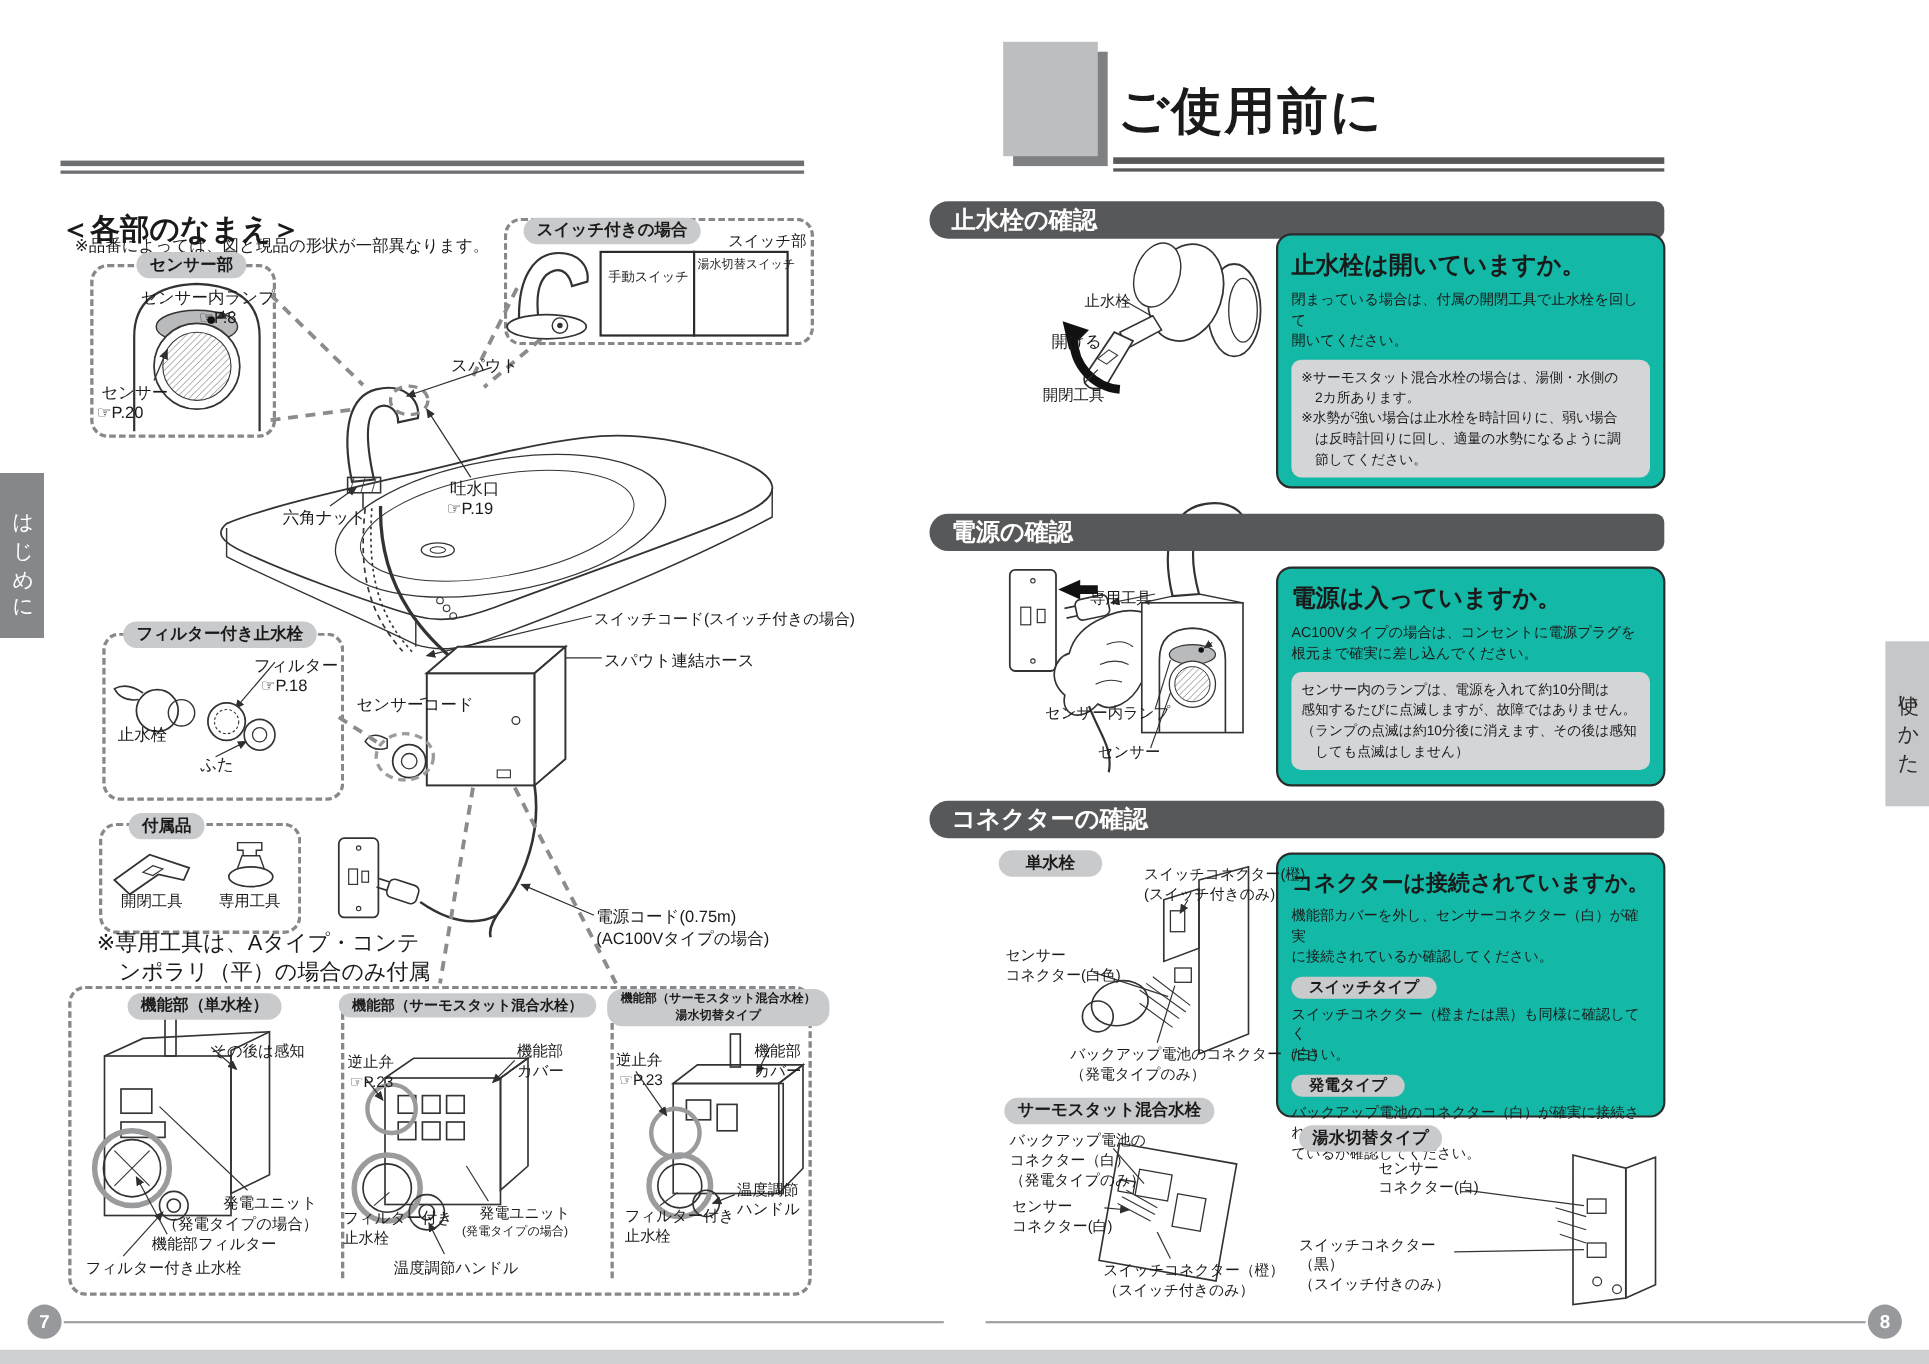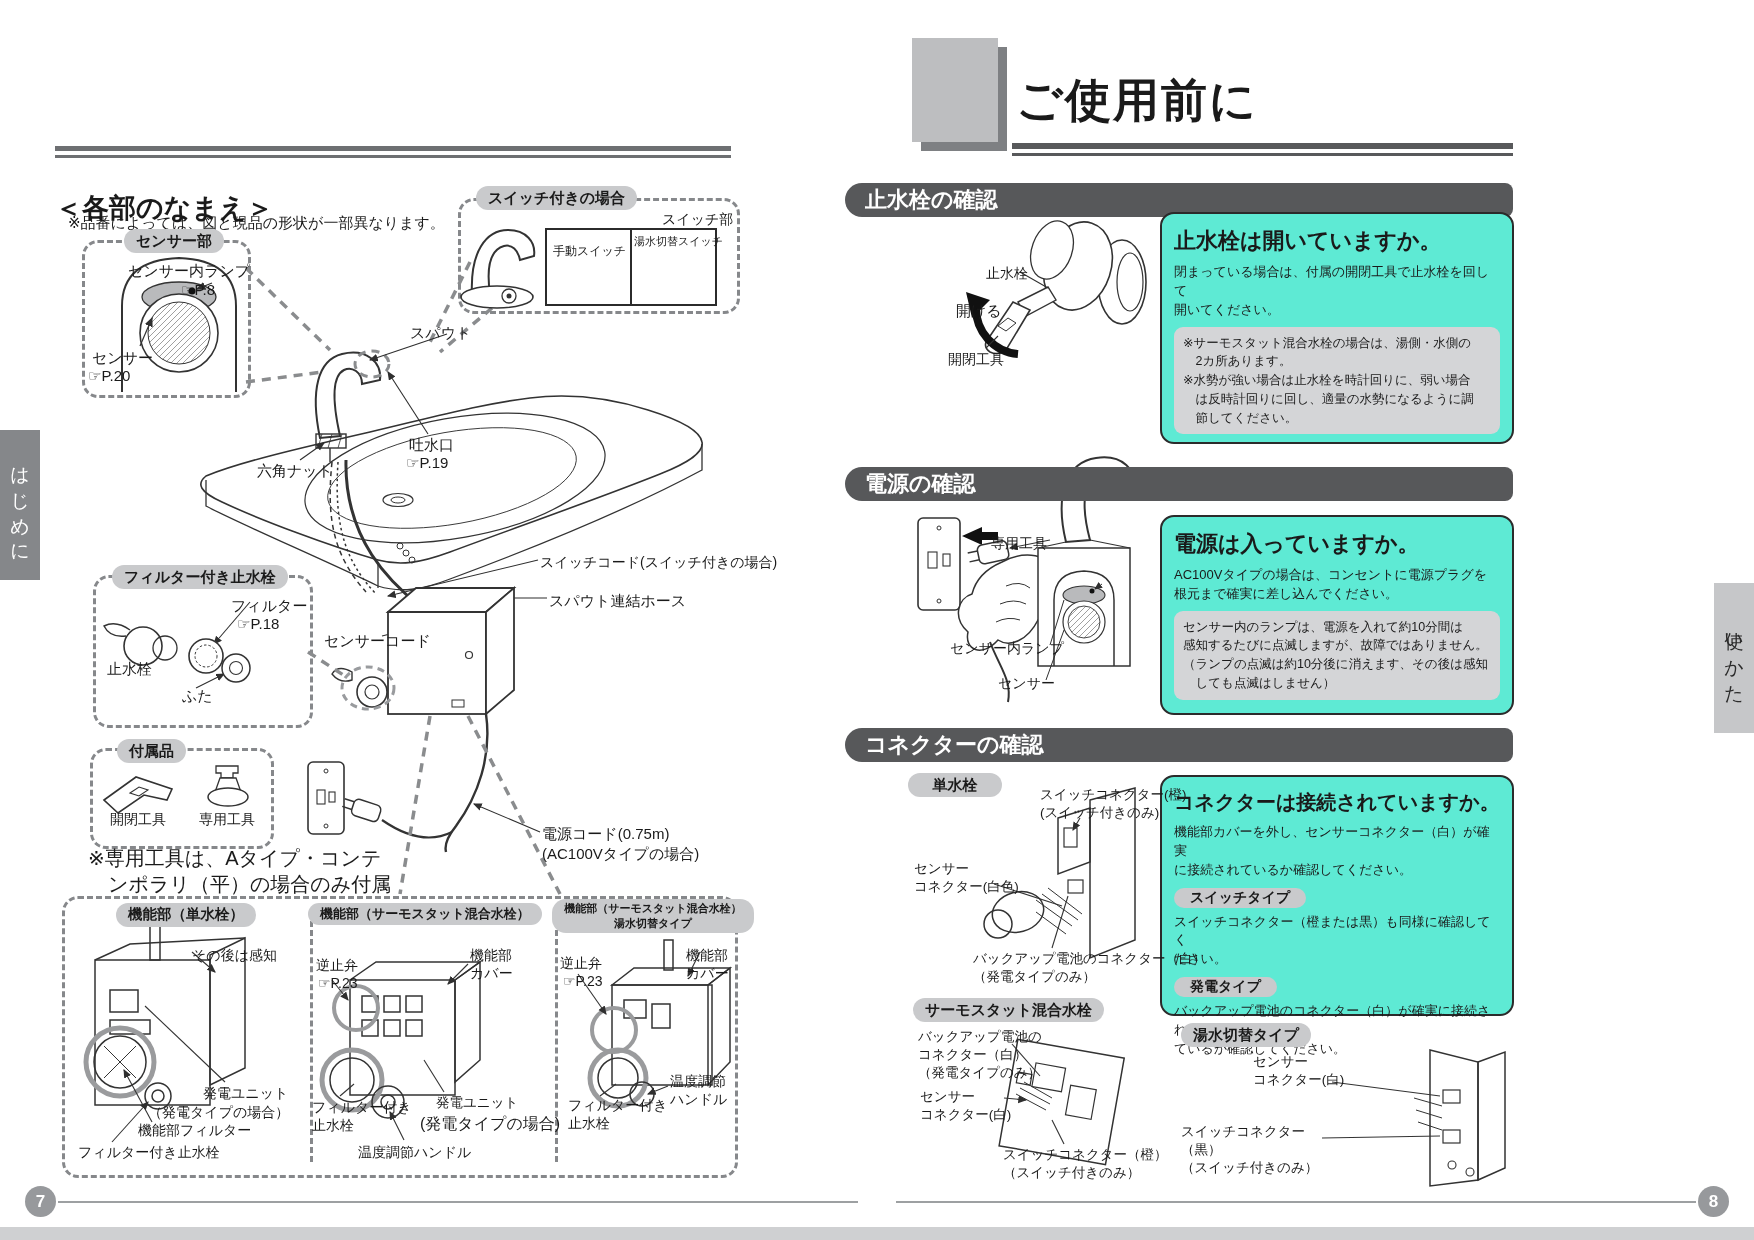--- a/index.html
+++ b/index.html
@@ -16,21 +16,21 @@
   .lp-title{position:absolute;left:55px;top:176px;font-size:27px;font-weight:bold;z-index:5;margin-top:14px;}
   .lp-sub{position:absolute;left:68px;top:214px;font-size:15px;z-index:5;}
   .swpanel{position:absolute;left:545px;top:228px;width:172px;height:78px;border:2px solid #2b2b2b;background:#fff;z-index:3;box-sizing:border-box;}
   .swdiv{position:absolute;left:630px;top:228px;height:78px;width:0;border-left:2px solid #2b2b2b;z-index:3;}
   .rp-sq-shadow{position:absolute;left:921px;top:47px;width:86px;height:104px;background:#7e8083;z-index:1;}
   .rp-sq{position:absolute;left:912px;top:38px;width:86px;height:104px;background:#bdbec0;z-index:2;}
   .rp-title{position:absolute;left:1016px;top:70px;font-size:46px;font-weight:bold;letter-spacing:2px;z-index:5;}
   .rp-rule{position:absolute;background:#58595b;z-index:1;}
   .bar{position:absolute;left:845px;width:668px;height:34px;background:#57585a;border-radius:17px 8px 8px 17px;
     color:#fff;font-weight:bold;font-size:22px;line-height:34px;padding-left:20px;box-sizing:border-box;z-index:4;}
-  .wbox{position:absolute;left:1160px;width:354px;background:#5eead4;border:2.5px solid #2b2b2b;border-radius:14px;
+  .wbox{position:absolute;left:1160px;width:354px;background:#14b8a6;border:2.5px solid #2b2b2b;border-radius:14px;
     box-sizing:border-box;padding:10px 12px;z-index:4;}
   .wbox h3{margin:2px 0 7px 0;font-size:22px;}
   .wbox h3.sm{font-size:20px;}
   .wbox p{margin:0 0 7px 0;font-size:13px;white-space:pre-line;line-height:1.45;}
   .graynote{background:#d4d5d7;border-radius:9px;padding:7px 9px;font-size:12.5px;white-space:pre-line;line-height:1.5;}
   .inpill{display:inline-block;background:#c9cacc;border-radius:13px;padding:1px 16px;font-size:14px;font-weight:bold;margin:1px 0 5px;}
   .tab{position:absolute;writing-mode:vertical-rl;text-orientation:upright;display:flex;align-items:center;justify-content:center;
     letter-spacing:4px;z-index:6;font-size:19px;}
   .tab-left{left:0;top:430px;width:40px;height:150px;background:#85878a;color:#fff;}
   .tab-right{left:1714px;top:583px;width:40px;height:150px;background:#c6c7c9;color:#2b2b2b;}
@@ -378,21 +378,21 @@
       <line x1="1322" y1="1138" x2="1440" y2="1136" stroke-width="1.1"></line>
     </g>
   </svg>
 
   <div id="label-layer">
       <div class="lbl pill b" style="left: 124px; top: 229px; font-size: 15px;">センサー部</div>
       <div class="lbl" style="left: 128px; top: 261px; font-size: 15px;">センサー内ランプ</div>
       <div class="lbl" style="left: 181px; top: 280px; font-size: 15px;">☞P.8</div>
       <div class="lbl" style="left: 92px; top: 348px; font-size: 15px;">センサー</div>
       <div class="lbl" style="left: 88px; top: 366px; font-size: 15px;">☞P.20</div>
-      <div class="lbl pill b" style="left: 476px; top: 186px; font-size: 15px; text-align: right;">スイッチ付きの場合</div>
+      <div class="lbl pill b" style="left: 476px; top: 198px; font-size: 15px; text-align: right;">スイッチ付きの場合</div>
       <div class="lbl" style="left: 662px; top: 210px; font-size: 14px;">スイッチ部</div>
       <div class="lbl" style="left: 553px; top: 234px; font-size: 12px; margin-top: 10px;">手動スイッチ</div>
       <div class="lbl" style="left: 634px; top: 234px; font-size: 11px;">湯水切替スイッチ</div>
       <div class="lbl" style="left: 410px; top: 323px; font-size: 15px;">スパウト</div>
       <div class="lbl" style="left: 409px; top: 435px; font-size: 15px; text-align: center;">吐水口</div>
       <div class="lbl" style="left: 406px; top: 453px; font-size: 15px;">☞P.19</div>
       <div class="lbl" style="left: 257px; top: 461px; font-size: 15px;">六角ナット</div>
       <div class="lbl" style="left: 540px; top: 553px; font-size: 14px;">スイッチコード(スイッチ付きの場合)</div>
       <div class="lbl" style="left: 549px; top: 591px; font-size: 15px;">スパウト連結ホース</div>
       <div class="lbl" style="left: 324px; top: 631px; font-size: 15px;">センサーコード</div>
@@ -415,21 +415,21 @@
       <div class="lbl" style="left: 138px; top: 1121px; font-size: 14px;">機能部フィルター</div>
       <div class="lbl" style="left: 78px; top: 1143px; font-size: 14px;">フィルター付き止水栓</div>
       <div class="lbl pill b" style="left: 308px; top: 903px; font-size: 13px;">機能部（サーモスタット混合水栓）</div>
       <div class="lbl" style="left: 316px; top: 956px; font-size: 14px;">逆止弁</div>
       <div class="lbl" style="left: 318px; top: 974px; font-size: 14px;">☞P.23</div>
       <div class="lbl" style="left: 470px; top: 946px; font-size: 14px;">機能部
 カバー</div>
       <div class="lbl" style="left: 312px; top: 1098px; font-size: 14px;">フィルター付き
 止水栓</div>
       <div class="lbl" style="left: 436px; top: 1094px; font-size: 13.5px;">発電ユニット</div>
-      <div class="lbl" style="left: 420px; top: 1113px; font-size: 16px;">(発電タイプの場合)</div>
+      <div class="lbl" style="left: 420px; top: 1113px; font-size: 11px;">(発電タイプの場合)</div>
       <div class="lbl" style="left: 358px; top: 1143px; font-size: 14px;">温度調節ハンドル</div>
       <div class="lbl pill b ctr" style="left: 552px; top: 899px; font-size: 11px; width: 178px;">機能部（サーモスタット混合水栓）
 湯水切替タイプ</div>
       <div class="lbl" style="left: 560px; top: 954px; font-size: 14px;">逆止弁</div>
       <div class="lbl" style="left: 563px; top: 972px; font-size: 14px;">☞P.23</div>
       <div class="lbl" style="left: 686px; top: 946px; font-size: 14px;">機能部
 カバー</div>
       <div class="lbl" style="left: 568px; top: 1096px; font-size: 14px;">フィルター付き
 止水栓</div>
       <div class="lbl" style="left: 670px; top: 1072px; font-size: 14px;">温度調節

